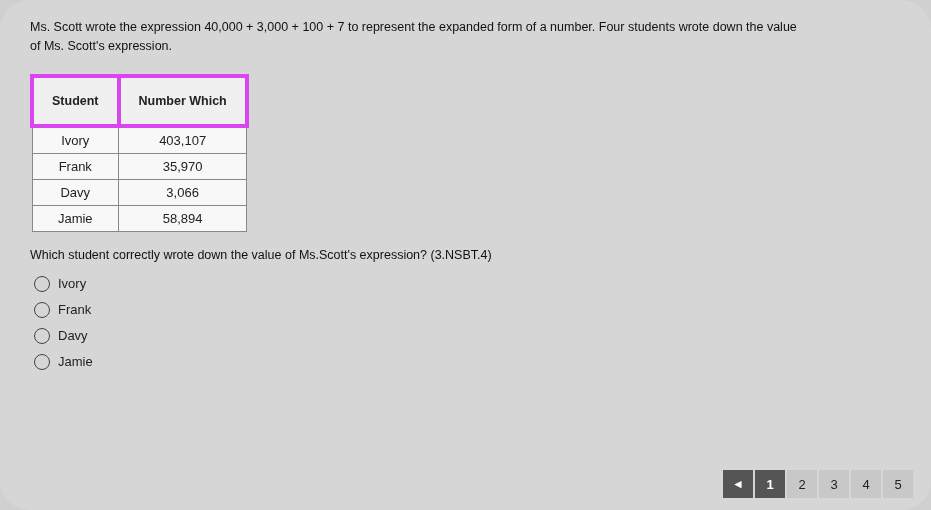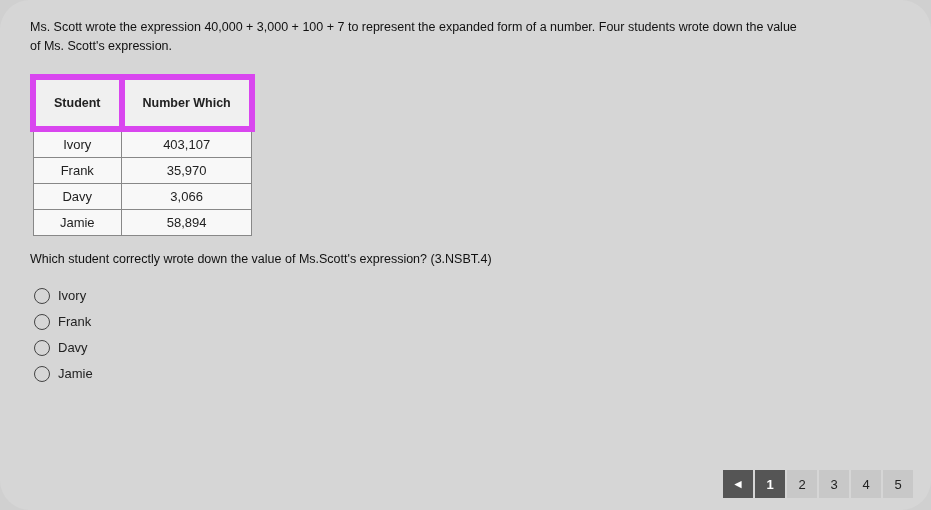--- a/index.html
+++ b/index.html
@@ -38,40 +38,40 @@
     .table-container {
       margin-bottom: 16px;
     }
 
     table {
       border-collapse: collapse;
       font-size: 13px;
     }
 
     table th {
-      border: 6px solid #d946ef;
+      border: 4px solid #d946ef;
       padding: 16px 18px;
       background-color: #f0f0f0;
       font-weight: bold;
       text-align: right;
       font-size: 12.5px;
     }
 
     table td {
       border: 1px solid #888;
       padding: 5px 20px;
       text-align: center;
       background-color: #f8f8f8;
       font-size: 13px;
     }
 
     .which-student-text {
       font-size: 12.5px;
       color: #111;
-      margin-bottom: 22px;
+      margin-bottom: 14px;
     }
 
     .options-container {
       display: flex;
       flex-direction: column;
       gap: 10px;
       margin-left: 4px;
     }
 
     .option-item {

